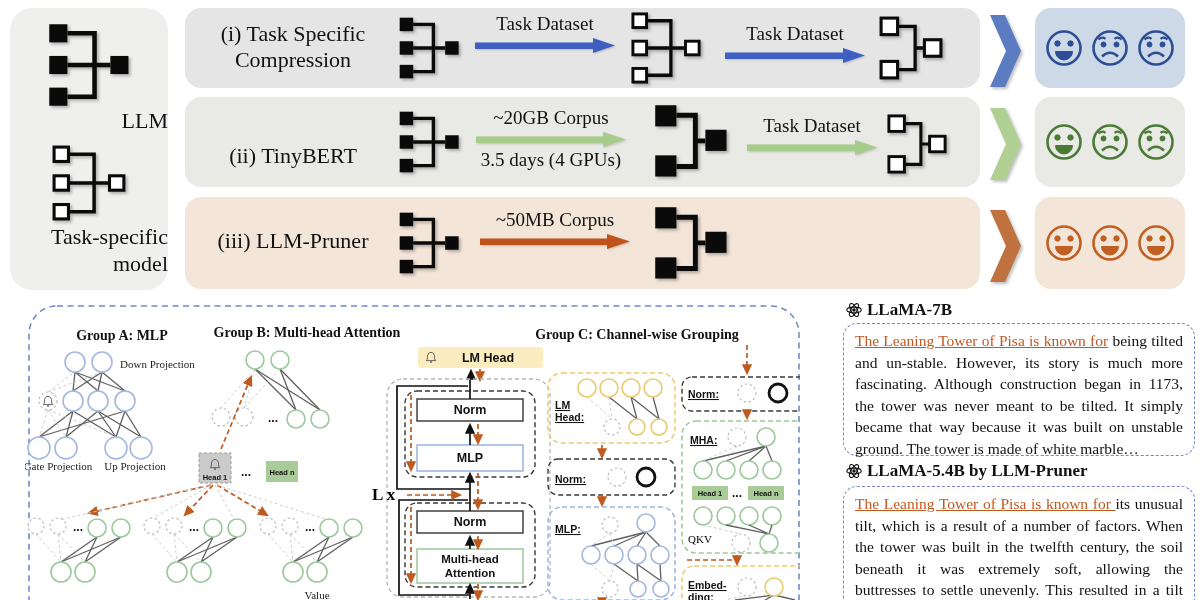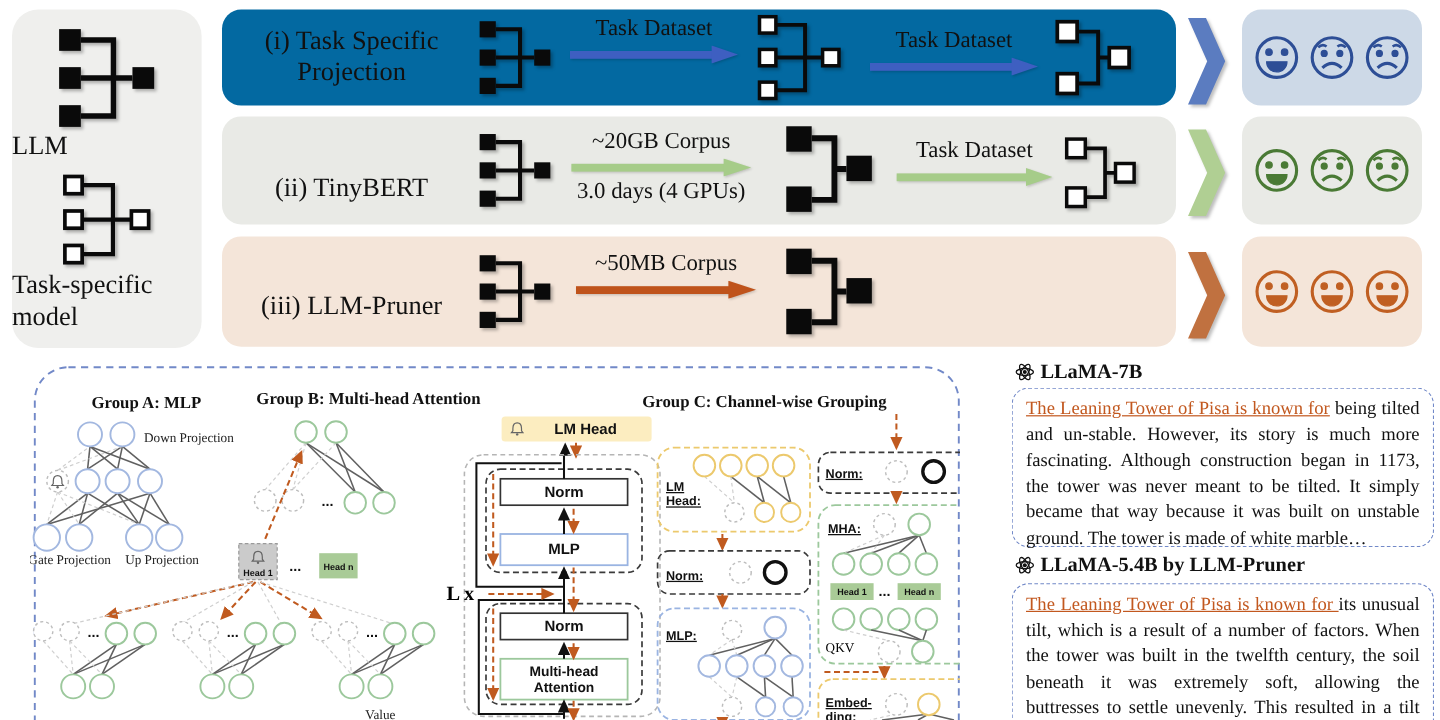--- a/index.html
+++ b/index.html
@@ -10,21 +10,21 @@
   .sans{font-family:"Liberation Sans",sans-serif;}
   
   .row{position:absolute;left:185px;width:795px;border-radius:16px;}
   .row-label{position:absolute;left:8px;width:200px;text-align:center;font-size:22px;line-height:26px;}
   .stepcol{position:absolute;text-align:center;}
   .step-top{font-size:19px;line-height:22px;}
   .step-bottom{font-size:19px;line-height:22px;}
   .arrow-svg{display:block;margin:3px auto 2px auto;filter:drop-shadow(1px 1.5px 1px rgba(0,0,0,.18));}
   .tree{filter:drop-shadow(2px 2.5px 1.5px rgba(0,0,0,.28));}
   .legendbox{position:absolute;left:10px;top:8px;width:158px;height:282px;background:#efefed;
-             border-radius:22px;text-align:left;}
+             border-radius:22px;text-align:right;}
   .legend-label{font-size:22px;line-height:26px;}
   .chev{position:absolute;filter:drop-shadow(2px 2px 1.5px rgba(0,0,0,.25));}
   .facebox{position:absolute;left:1035px;width:150px;border-radius:16px;display:flex;
            align-items:center;justify-content:center;gap:6px;}
   
   .gen-head{position:absolute;left:846px;font-size:17px;font-weight:bold;display:flex;align-items:center;gap:5px;}
   .gen-panel{position:absolute;left:843px;width:352px;border:1.6px dashed #7289c8;border-radius:14px;
              padding:6px 11px;font-size:15.5px;line-height:21.5px;text-align:justify;box-sizing:border-box;background:#fff;}
   .hl{color:#c2581f;text-decoration:underline;}
   
@@ -123,24 +123,24 @@
         <use href="#tree4f" transform="scale(1.0)"></use>
       </svg>
     <div class="abs legend-label" style="left:0;top:100px;width:158px">LLM</div>
     <svg class="abs tree" style="left:40px;top:136px" width="80" height="78" viewBox="0 0 76 76">
         <use href="#tree4h"></use>
       </svg>
     <div class="abs legend-label" style="left:0;top:243px;width:158px">model</div>
     <div class="abs legend-label" style="left:0;top:216px;width:158px">Task-specific</div>
   </div>
 
-  <div class="row" style="top:8px;height:80px;background:#0369a1">
+  <div class="row" style="top:8px;height:80px;background:#e5e5e5">
     <div class="row-label" style="top:13px">
       <div>(i) Task Specific</div>
-      <div>Projection</div>
+      <div>Compression</div>
     </div>
     <svg class="abs tree" style="left:212px;top:8px" width="66" height="64" viewBox="0 0 76 76">
         <use href="#tree4f"></use>
       </svg>
     <div class="stepcol" style="left:285px;top:5px;width:150px">
       <div class="step-top">Task Dataset</div>
       <svg class="arrow-svg" width="140" height="15" viewBox="0 0 140 15">
         <rect x="0" y="4.5" width="119" height="6.5" fill="#3e5fc1"></rect>
           <polygon points="118,0 140,7.5 118,15" fill="#3e5fc1"></polygon>
       </svg>
@@ -180,21 +180,21 @@
     </div>
     <svg class="abs tree" style="left:212px;top:13px" width="66" height="64" viewBox="0 0 76 76">
         <use href="#tree4f"></use>
       </svg>
     <div class="stepcol" style="left:270px;top:10px;width:192px">
       <div class="step-top">~20GB Corpus</div>
       <svg class="arrow-svg" width="150" height="15" viewBox="0 0 150 15">
         <rect x="0" y="4.5" width="128" height="6.5" fill="#a6cc89"></rect>
           <polygon points="127,0 150,7.5 127,15" fill="#a6cc89"></polygon>
       </svg>
-      <div class="step-bottom">3.0 days (4 GPUs)</div>
+      <div class="step-bottom">3.5 days (4 GPUs)</div>
     </div>
     <svg class="abs tree" style="left:467px;top:6px" width="80" height="78" viewBox="0 0 70 70">
         <use href="#tree3f"></use>
       </svg>
     <div class="stepcol" style="left:557px;top:18px;width:140px">
       <div class="step-top">Task Dataset</div>
       <svg class="arrow-svg" width="130" height="15" viewBox="0 0 130 15">
         <rect x="0" y="4.5" width="109" height="6.5" fill="#a6cc89"></rect>
           <polygon points="108,0 130,7.5 108,15" fill="#a6cc89"></polygon>
       </svg>
@@ -212,21 +212,21 @@
       </svg>
     <svg width="40" height="40" fill="#4a7a35" stroke="#4a7a35">
         <use href="#face-worried"></use>
       </svg>
     <svg width="40" height="40" fill="#4a7a35" stroke="#4a7a35">
         <use href="#face-worried"></use>
       </svg>
   </div>
 
   <div class="row" style="top:197px;height:92px;background:#f4e5d9">
-    <div class="row-label" style="top:45px">
+    <div class="row-label" style="top:31px">
       <div>(iii) LLM-Pruner</div>
     </div>
     <svg class="abs tree" style="left:212px;top:14px" width="66" height="64" viewBox="0 0 76 76">
         <use href="#tree4f"></use>
       </svg>
     <div class="stepcol" style="left:274px;top:12px;width:192px">
       <div class="step-top">~50MB Corpus</div>
       <svg class="arrow-svg" width="150" height="15" viewBox="0 0 150 15">
         <rect x="0" y="4.5" width="128" height="6.5" fill="#bf531b"></rect>
           <polygon points="127,0 150,7.5 127,15" fill="#bf531b"></polygon>

